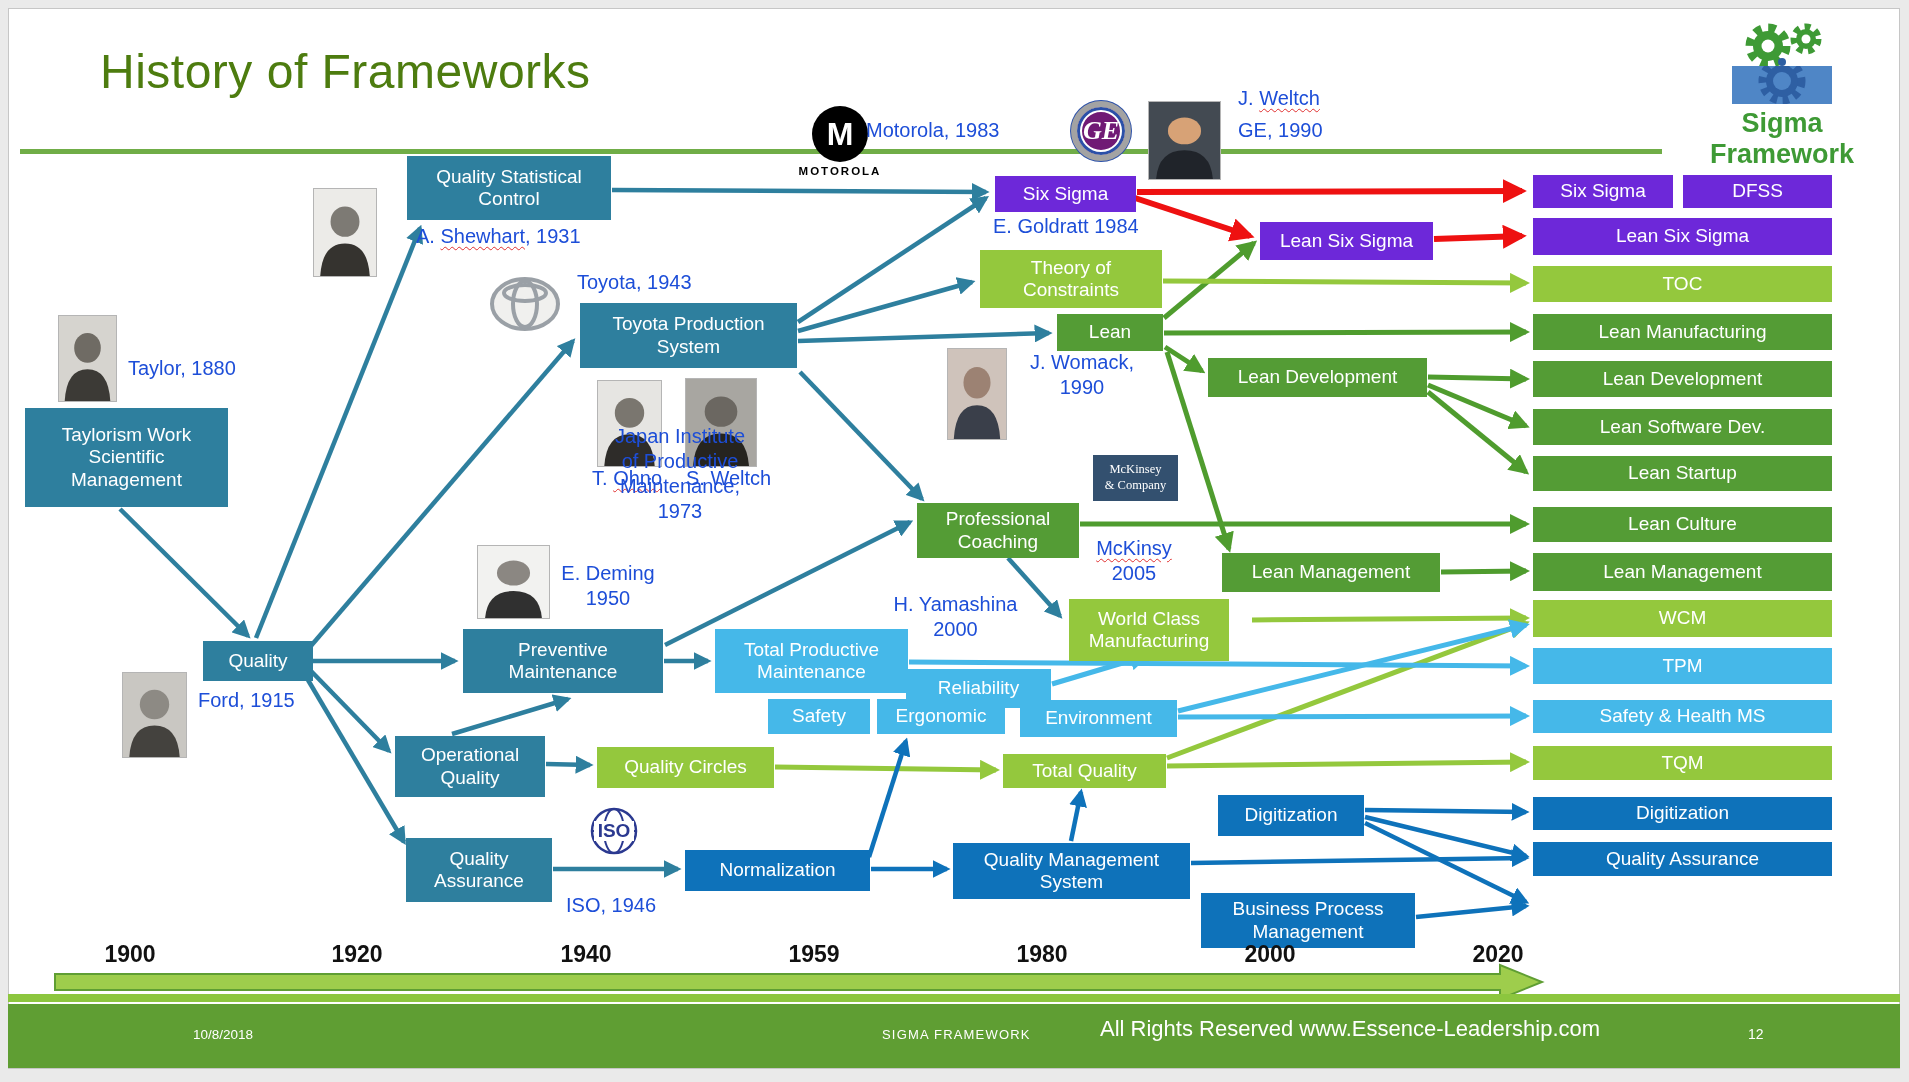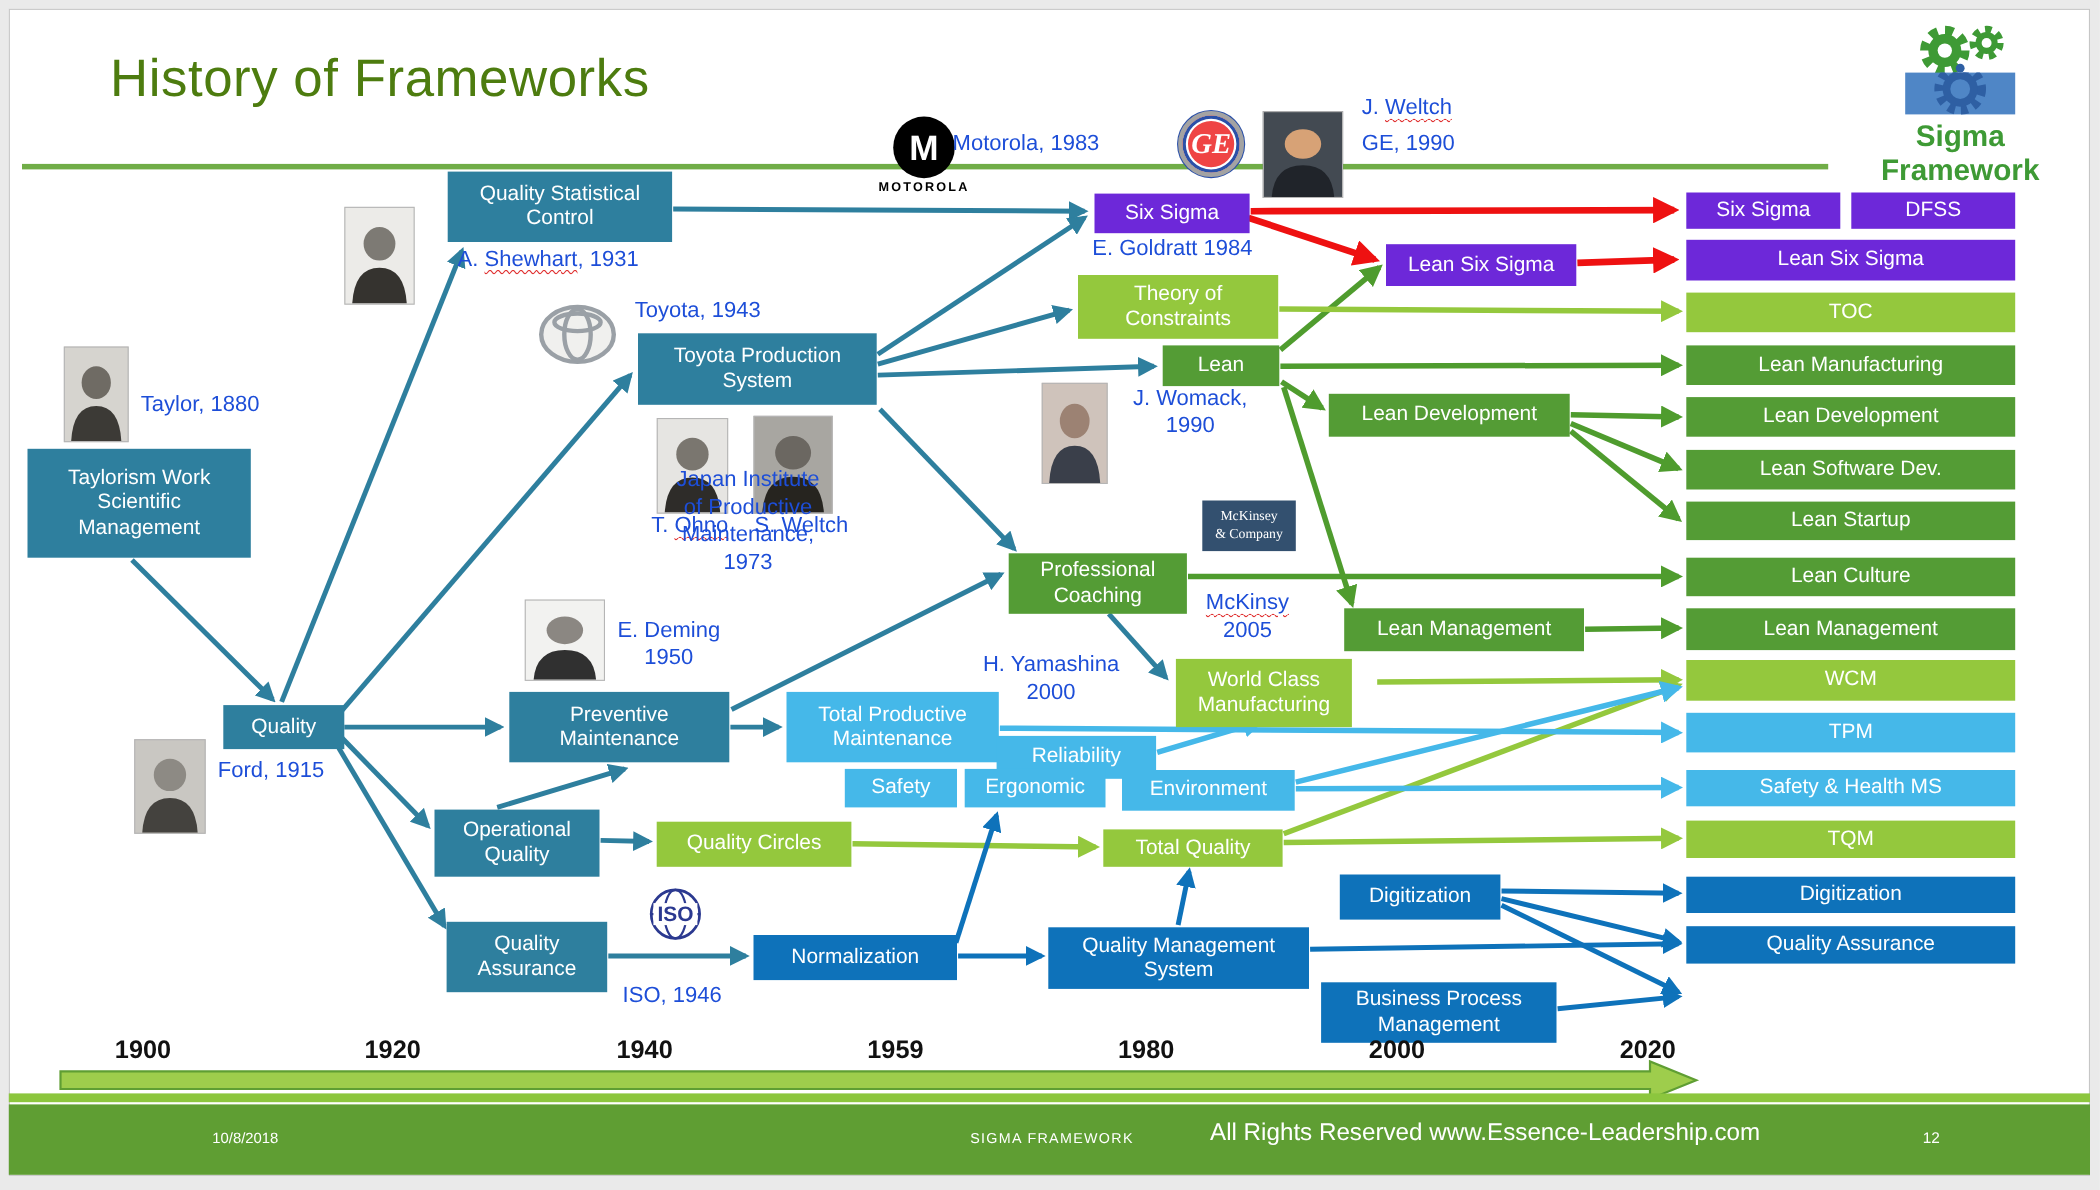--- a/index.html
+++ b/index.html
@@ -26,21 +26,21 @@
   #footer-bar{position:absolute;left:8px;top:1004px;width:1892px;height:64px;background:#5F9E33;z-index:20;}
   .footer-text{position:absolute;color:#ffffff;z-index:25;}
   #footer-date{left:193px;top:1027px;font-size:13.5px;}
   #footer-brand{left:882px;top:1027px;font-size:13px;letter-spacing:1.2px;}
   #footer-rights{left:1100px;top:1016px;font-size:22px;}
   #footer-page{left:1748px;top:1026px;font-size:14px;}
   
   #motorola-logo{position:absolute;left:794px;top:106px;width:92px;z-index:36;text-align:center;}
   #motorola-circle{width:56px;height:56px;border-radius:50%;background:#000;color:#fff;display:flex;align-items:center;justify-content:center;font-weight:bold;font-size:32px;margin:0 auto;}
   #motorola-word{margin-top:3px;font-size:11.5px;font-weight:bold;letter-spacing:2px;color:#000;}
-  #ge-logo{position:absolute;left:1071px;top:101px;width:60px;height:60px;border-radius:50%;background:#ef4444;border:4px solid #a3a3a3;box-shadow:0 0 0 1px #2B50A8, inset 0 0 0 3px #2B50A8, inset 0 0 0 5px #ffffff;display:flex;align-items:center;justify-content:center;z-index:36;box-sizing:border-box;}
+  #ge-logo{position:absolute;left:1071px;top:101px;width:60px;height:60px;border-radius:50%;background:#701a75;border:6px solid #a3a3a3;box-shadow:0 0 0 1px #2B50A8, inset 0 0 0 3px #2B50A8, inset 0 0 0 5px #ffffff;display:flex;align-items:center;justify-content:center;z-index:36;box-sizing:border-box;}
   #ge-logo span{color:#fff;font-family:"Liberation Serif",serif;font-style:italic;font-weight:bold;font-size:26px;}
   #toyota-logo{position:absolute;left:489px;top:275px;z-index:36;}
   #iso-logo{position:absolute;left:588px;top:804px;z-index:36;}
   #mckinsey-logo{position:absolute;left:1093px;top:455px;width:85px;height:46px;background:#33506F;color:#fff;font-family:"Liberation Serif",serif;font-size:12.5px;line-height:1.25;display:flex;align-items:center;justify-content:center;text-align:center;z-index:36;white-space:pre-line;}
   #sigma-logo{position:absolute;left:1666px;top:18px;width:232px;z-index:36;text-align:center;}
   #sigma-text{font-size:27px;font-weight:bold;color:#3E9A35;margin-top:-2px;}
 </style>
 </head>
 <body>
 

